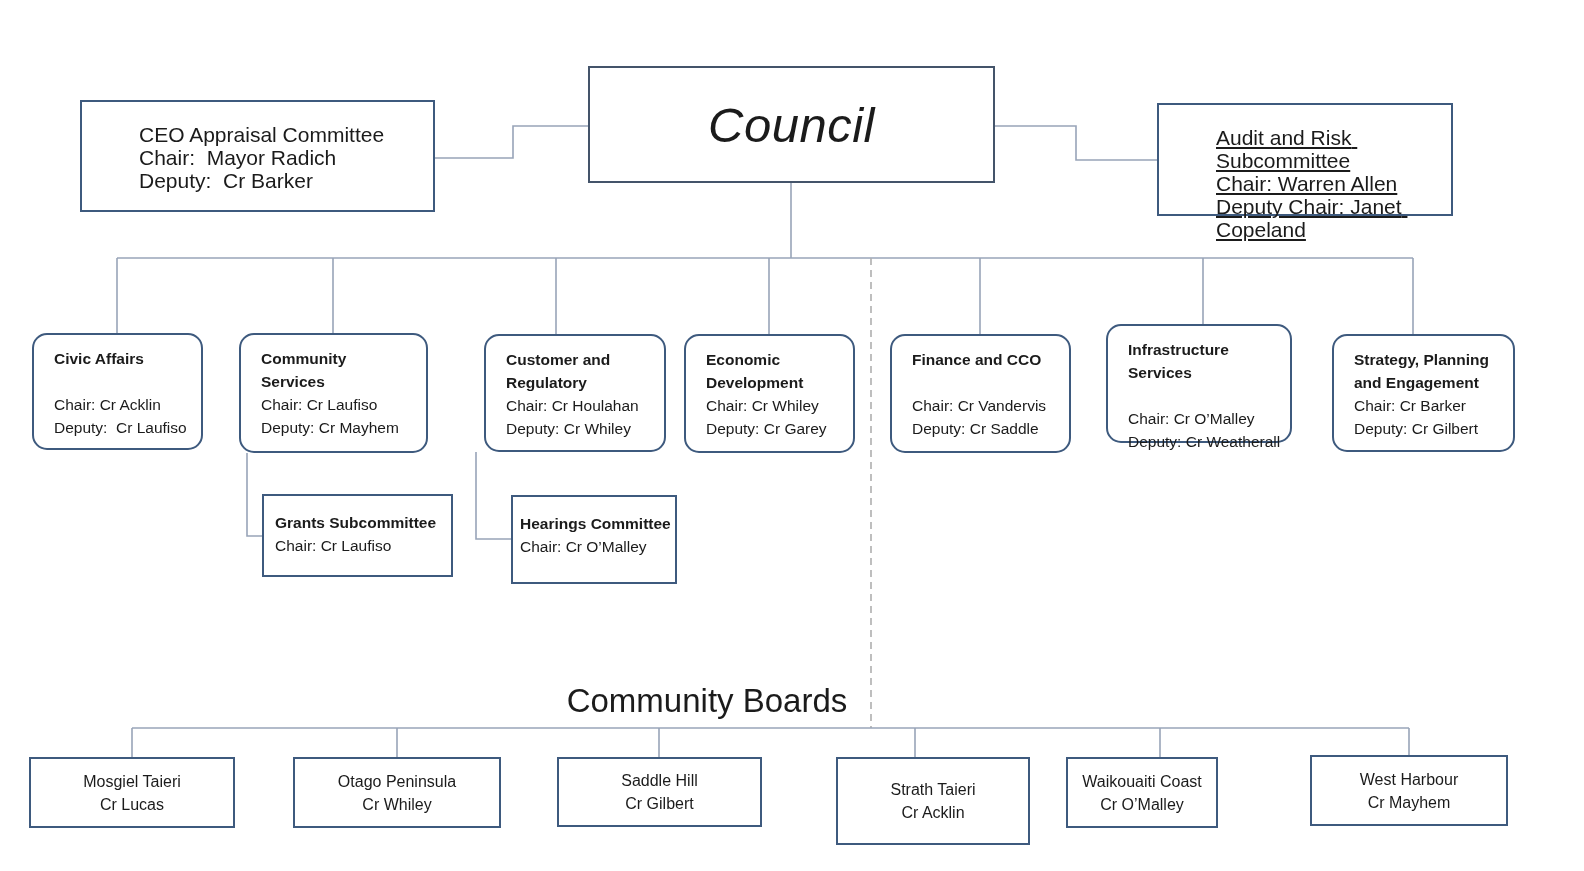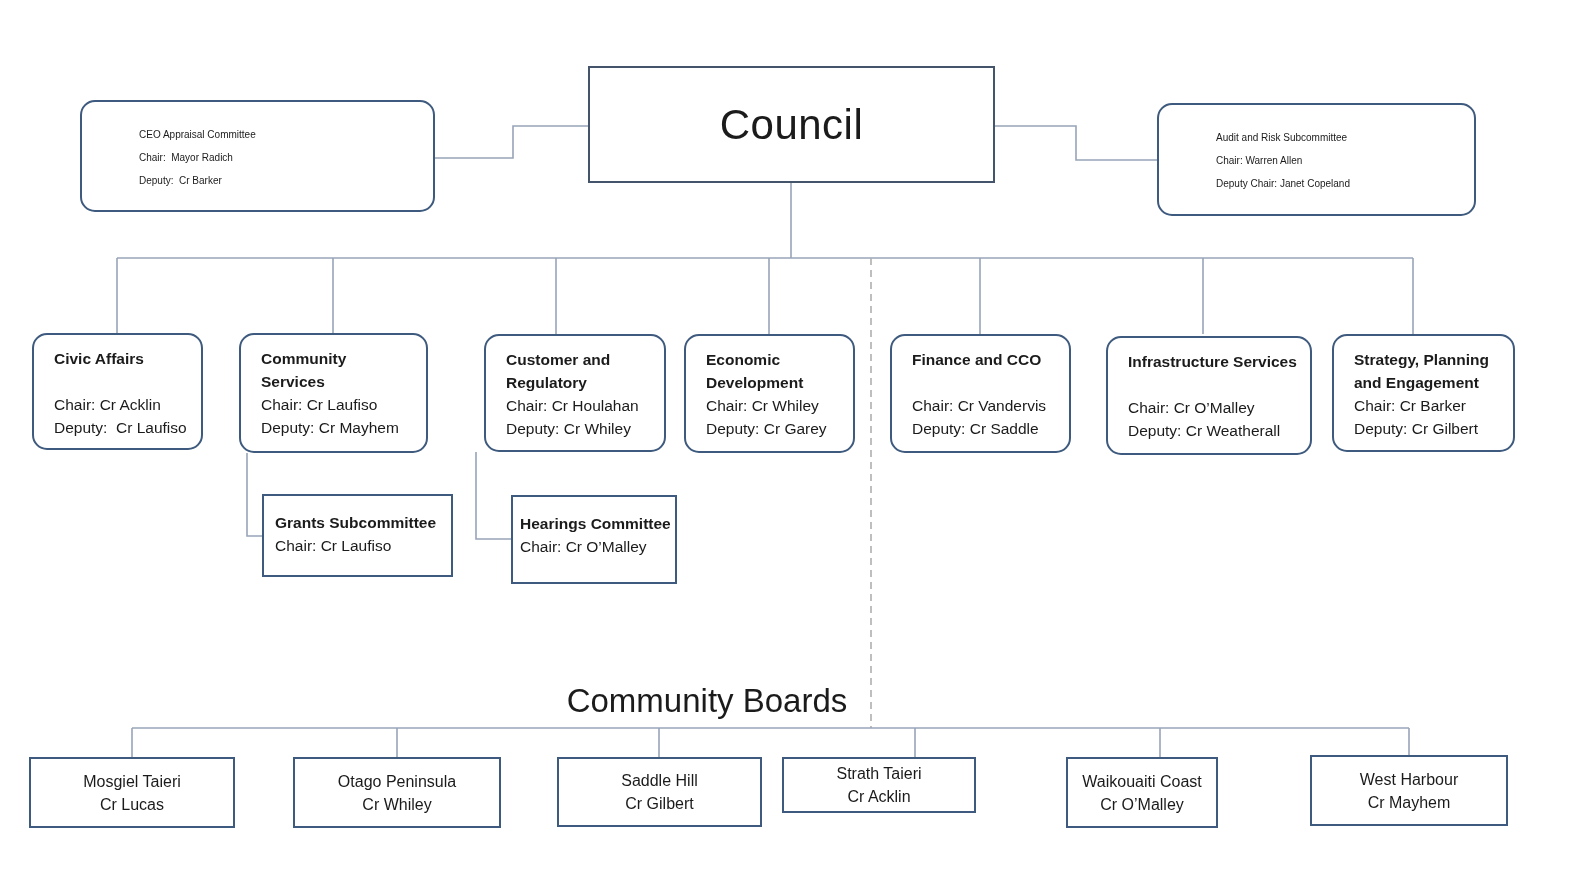--- a/index.html
+++ b/index.html
@@ -9,24 +9,24 @@
     --dashed-divider:#AFAFAF;
     --text:#1B1B1B;
   }
   html,body{margin:0;padding:0;background:#ffffff;}
   body{font-family:"Liberation Sans", sans-serif;color:var(--text);}
   #stage{position:relative;width:1584px;height:871px;background:#ffffff;overflow:hidden;}
   #wires{position:absolute;left:0;top:0;width:1584px;height:871px;}
   .connector{stroke:var(--connector);stroke-width:1.6;fill:none;}
   .dashed{stroke:var(--dashed-divider);stroke-width:1.6;fill:none;stroke-dasharray:7 5;}
   .box{position:absolute;background:#ffffff;border:2px solid var(--box-border);box-sizing:border-box;}
-  .top-box{font-size:10px;line-height:23px;padding:21px 8px 0 57px;border-radius:15px;}
+  .top-box{font-size:21px;line-height:23px;padding:21px 8px 0 57px;}
   .t-line{white-space:pre-wrap;}
   .council-box{display:flex;align-items:center;justify-content:center;
-    font-size:42px;border-color:var(--council-border);letter-spacing:0.5px;}
+    font-size:49px;border-color:var(--council-border);letter-spacing:0.5px;font-style:italic;}
   .committee-box{font-size:15.5px;line-height:23px;padding:12px 6px 0 20px;border-radius:15px;}
   .c-title{font-weight:bold;white-space:pre-line;}
   .c-title.gap{margin-bottom:23px;}
   .c-line{white-space:pre-wrap;}
   .sub-box{font-size:15.5px;line-height:23px;padding:15px 4px 0 11px;}
   .boards-heading{position:absolute;left:557px;top:682px;width:300px;text-align:center;
     font-size:33px;}
   .board-box{display:flex;flex-direction:column;align-items:center;justify-content:center;
     text-align:center;font-size:16px;line-height:23px;}
 </style>
@@ -67,21 +67,21 @@
   <div class="box top-box" style="left:80px;top:100px;width:355px;height:112px;">
     <div class="t-line">CEO Appraisal Committee</div>
     <div class="t-line">Chair:  Mayor Radich</div>
     <div class="t-line">Deputy:  Cr Barker</div>
   </div>
 
   <div class="box council-box" style="left:588px;top:66px;width:407px;height:117px;">
     <span>Council</span>
   </div>
 
-  <div class="box top-box" style="left:1157px;top:103px;width:319px;height:113px;">
+  <div class="box top-box" style="left:1157px;top:103px;width:296px;height:113px;text-decoration:underline;">
     <div class="t-line">Audit and Risk Subcommittee</div>
     <div class="t-line">Chair: Warren Allen</div>
     <div class="t-line">Deputy Chair: Janet Copeland</div>
   </div>
 
   <div class="box committee-box" style="left:32px;top:333px;width:171px;height:117px;">
     <div class="c-title gap">Civic Affairs</div>
     <div class="c-line">Chair: Cr Acklin</div>
     <div class="c-line">Deputy:  Cr Laufiso</div>
   </div>
@@ -106,21 +106,21 @@
     <div class="c-line">Chair: Cr Whiley</div>
     <div class="c-line">Deputy: Cr Garey</div>
   </div>
 
   <div class="box committee-box" style="left:890px;top:334px;width:181px;height:119px;">
     <div class="c-title gap">Finance and CCO</div>
     <div class="c-line">Chair: Cr Vandervis</div>
     <div class="c-line">Deputy: Cr Saddle</div>
   </div>
 
-  <div class="box committee-box" style="left:1106px;top:336px;width:206px;height:119px;">
+  <div class="box committee-box" style="left:1106px;top:324px;width:186px;height:119px;">
     <div class="c-title gap">Infrastructure Services</div>
     <div class="c-line">Chair: Cr O’Malley</div>
     <div class="c-line">Deputy: Cr Weatherall</div>
   </div>
 
   <div class="box committee-box" style="left:1332px;top:334px;width:183px;height:118px;">
     <div class="c-title">Strategy, Planning
 and Engagement</div>
     <div class="c-line">Chair: Cr Barker</div>
     <div class="c-line">Deputy: Cr Gilbert</div>
@@ -146,21 +146,21 @@
   <div class="box board-box" style="left:293px;top:757px;width:208px;height:71px;">
     <div>Otago Peninsula</div>
     <div>Cr Whiley</div>
   </div>
 
   <div class="box board-box" style="left:557px;top:757px;width:205px;height:70px;">
     <div>Saddle Hill</div>
     <div>Cr Gilbert</div>
   </div>
 
-  <div class="box board-box" style="left:782px;top:757px;width:194px;height:56px;">
+  <div class="box board-box" style="left:836px;top:757px;width:194px;height:88px;">
     <div>Strath Taieri</div>
     <div>Cr Acklin</div>
   </div>
 
   <div class="box board-box" style="left:1066px;top:757px;width:152px;height:71px;align-items:center;">
     <div>Waikouaiti Coast</div>
     <div>Cr O’Malley</div>
   </div>
 
   <div class="box board-box" style="left:1310px;top:755px;width:198px;height:71px;">

